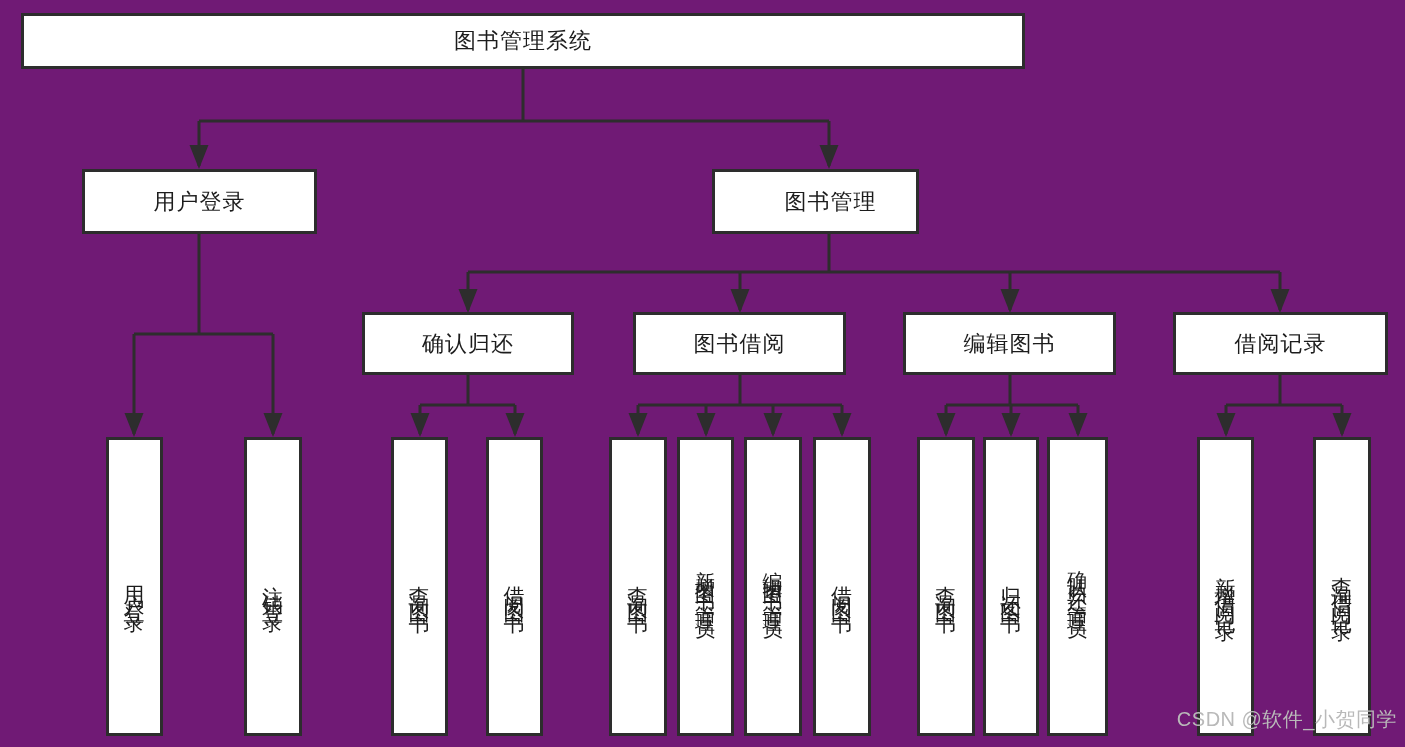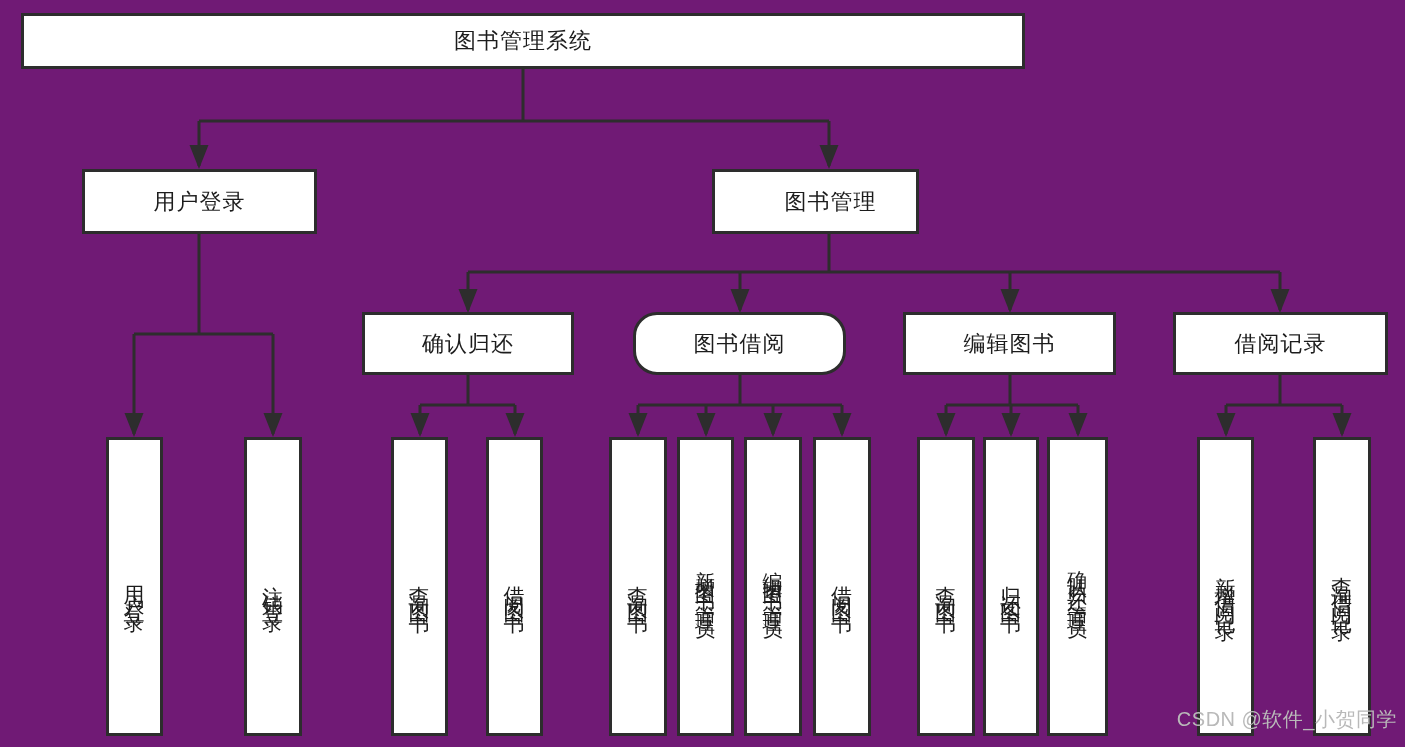--- a/index.html
+++ b/index.html
@@ -42,21 +42,21 @@
   }
   .leaf.dense .vtext {
     letter-spacing: 7px;
     font-size: 20px;
   }
   
   #root-box       { left: 21px;   top: 13px;  width: 1004px; height: 56px; }
   #n-user-login   { left: 82px;   top: 169px; width: 235px;  height: 65px; }
   #n-book-mgmt    { left: 712px;  top: 169px; width: 207px;  height: 65px; padding-left: 30px; }
   #n-new-book     { left: 362px;  top: 312px; width: 212px;  height: 63px; }
-  #n-book-borrow  { left: 633px;  top: 312px; width: 213px;  height: 63px; border-radius: 24px; }
+  #n-book-borrow  { left: 633px;  top: 312px; width: 213px;  height: 63px; }
   #n-current      { left: 903px;  top: 312px; width: 213px;  height: 63px; }
   #n-record       { left: 1173px; top: 312px; width: 215px;  height: 63px; }
   .leaf           { top: 437px; height: 299px; }
   #l-a1 { left: 106px;  width: 57px; }
   #l-a2 { left: 244px;  width: 58px; }
   #l-b1 { left: 391px;  width: 57px; }
   #l-b2 { left: 486px;  width: 57px; }
   #l-c1 { left: 609px;  width: 58px; }
   #l-c2 { left: 677px;  width: 57px; }
   #l-c3 { left: 744px;  width: 58px; }

